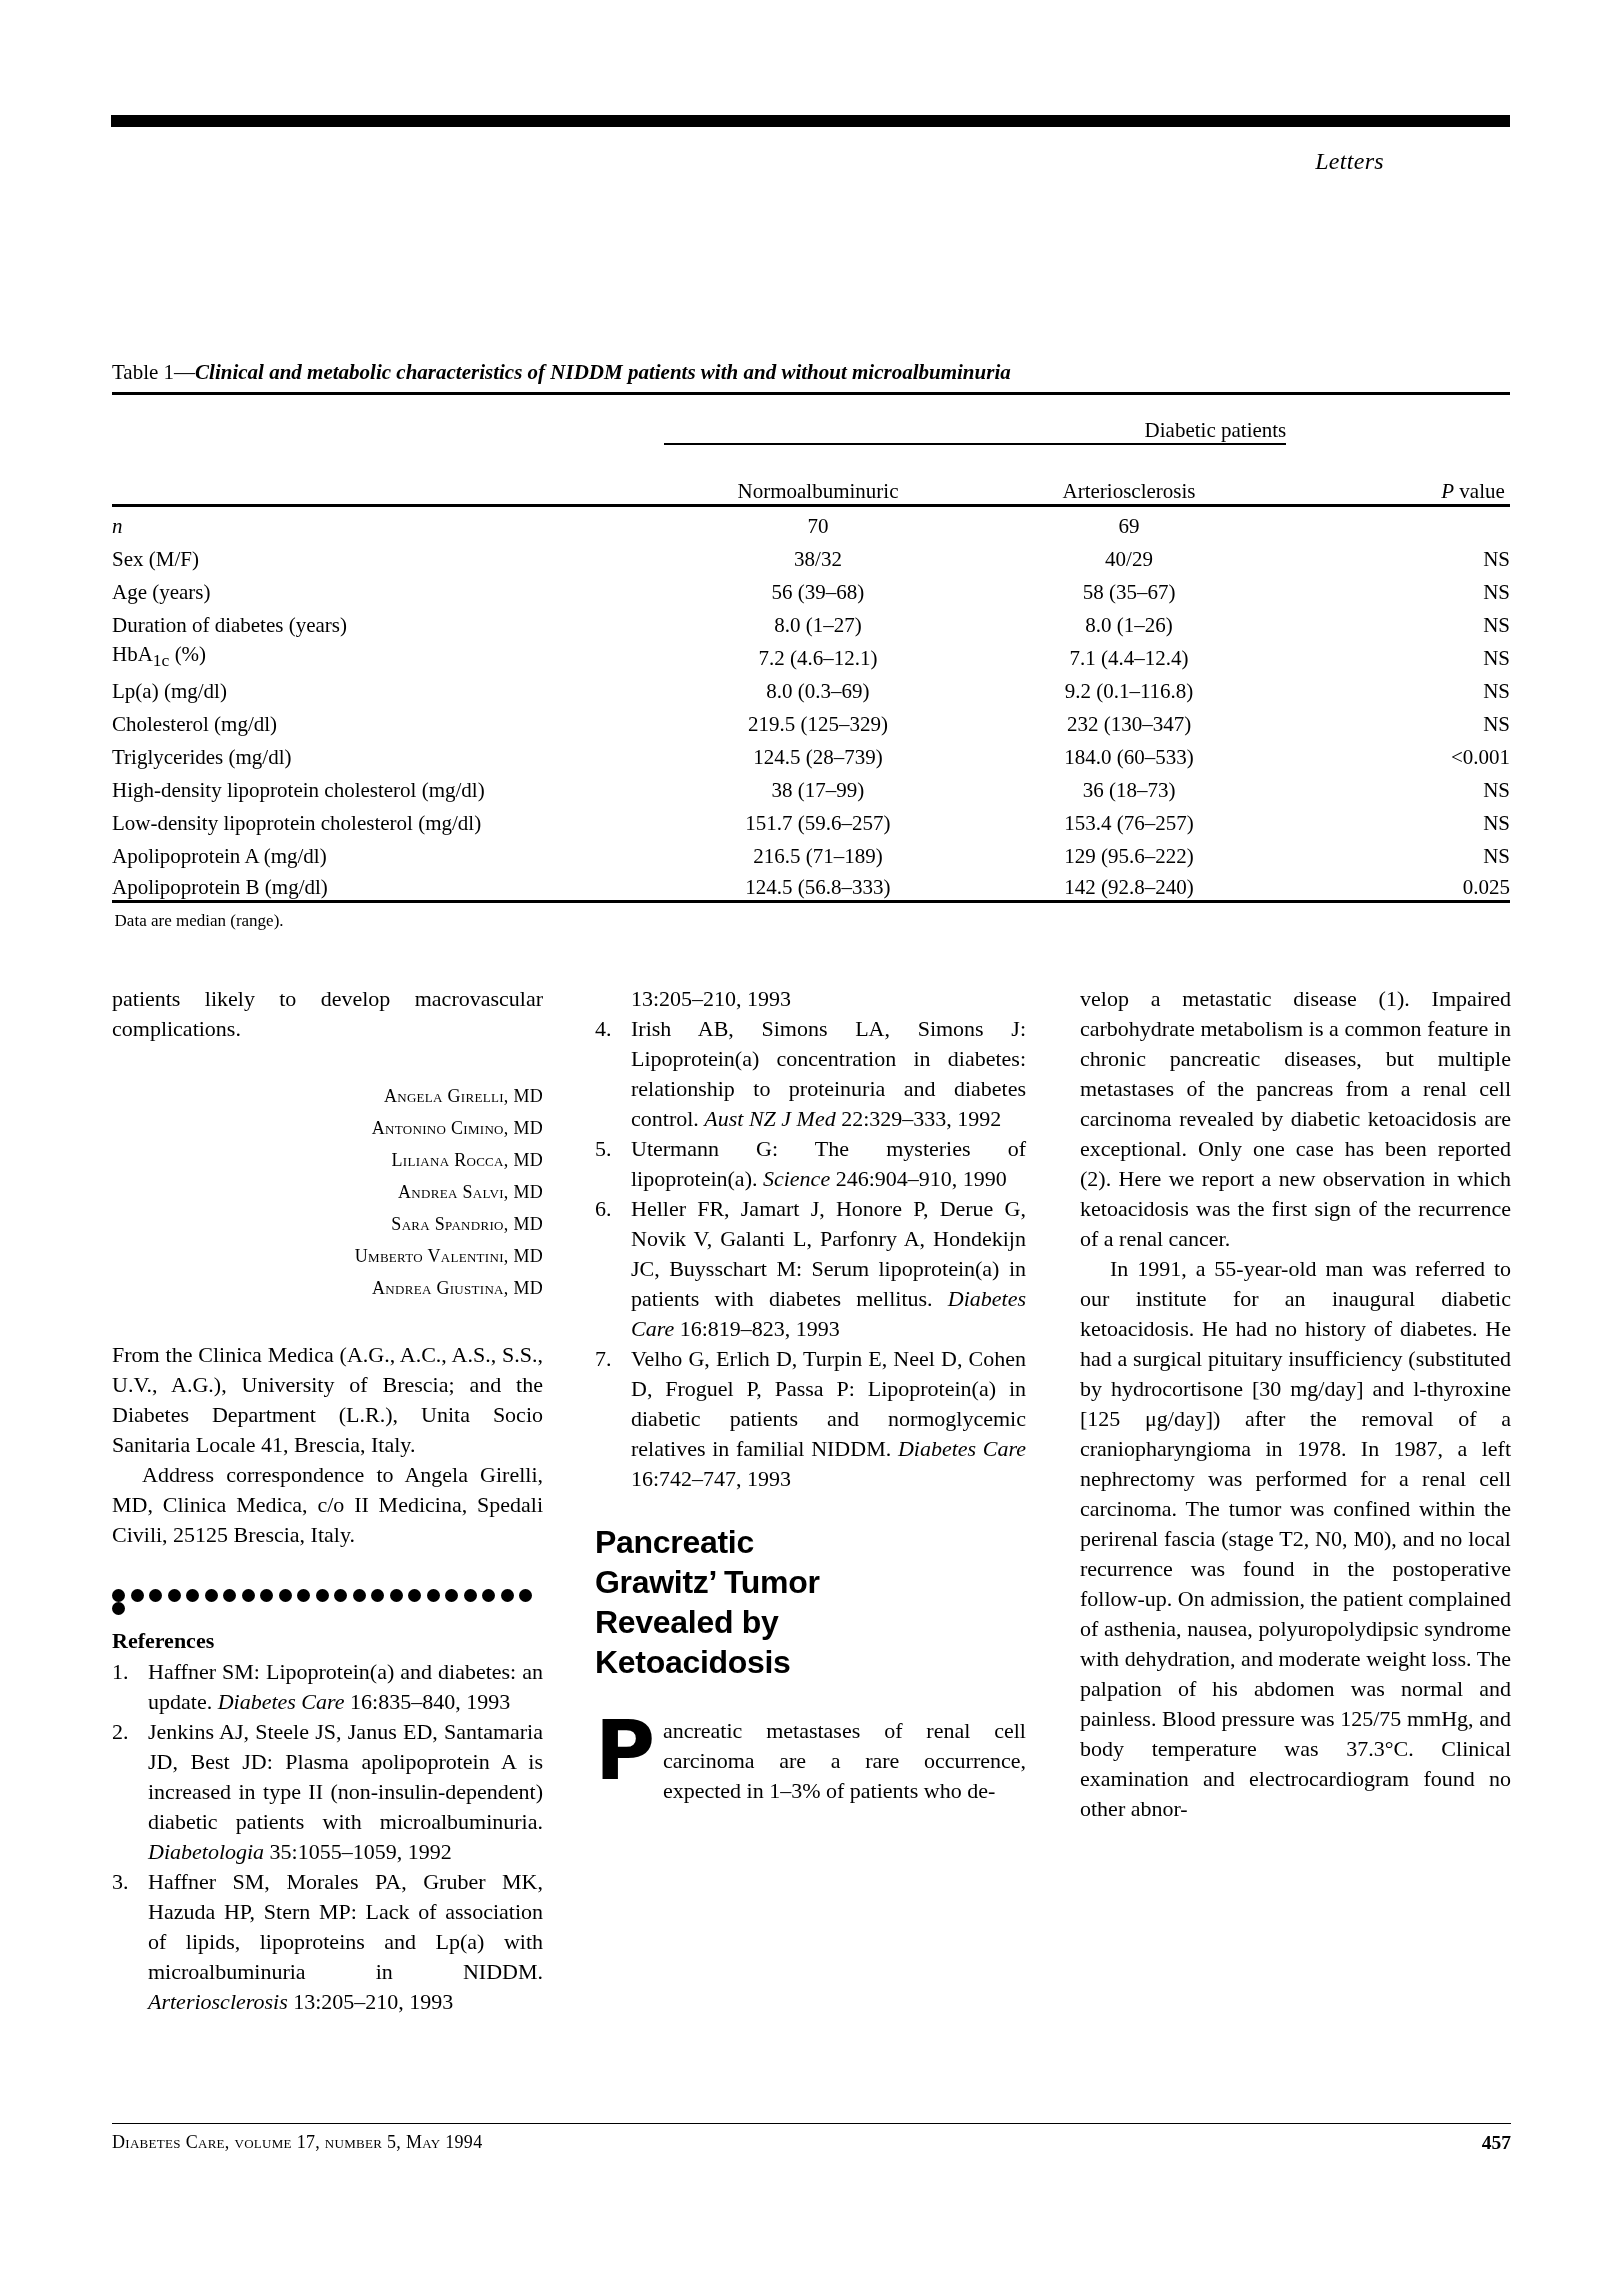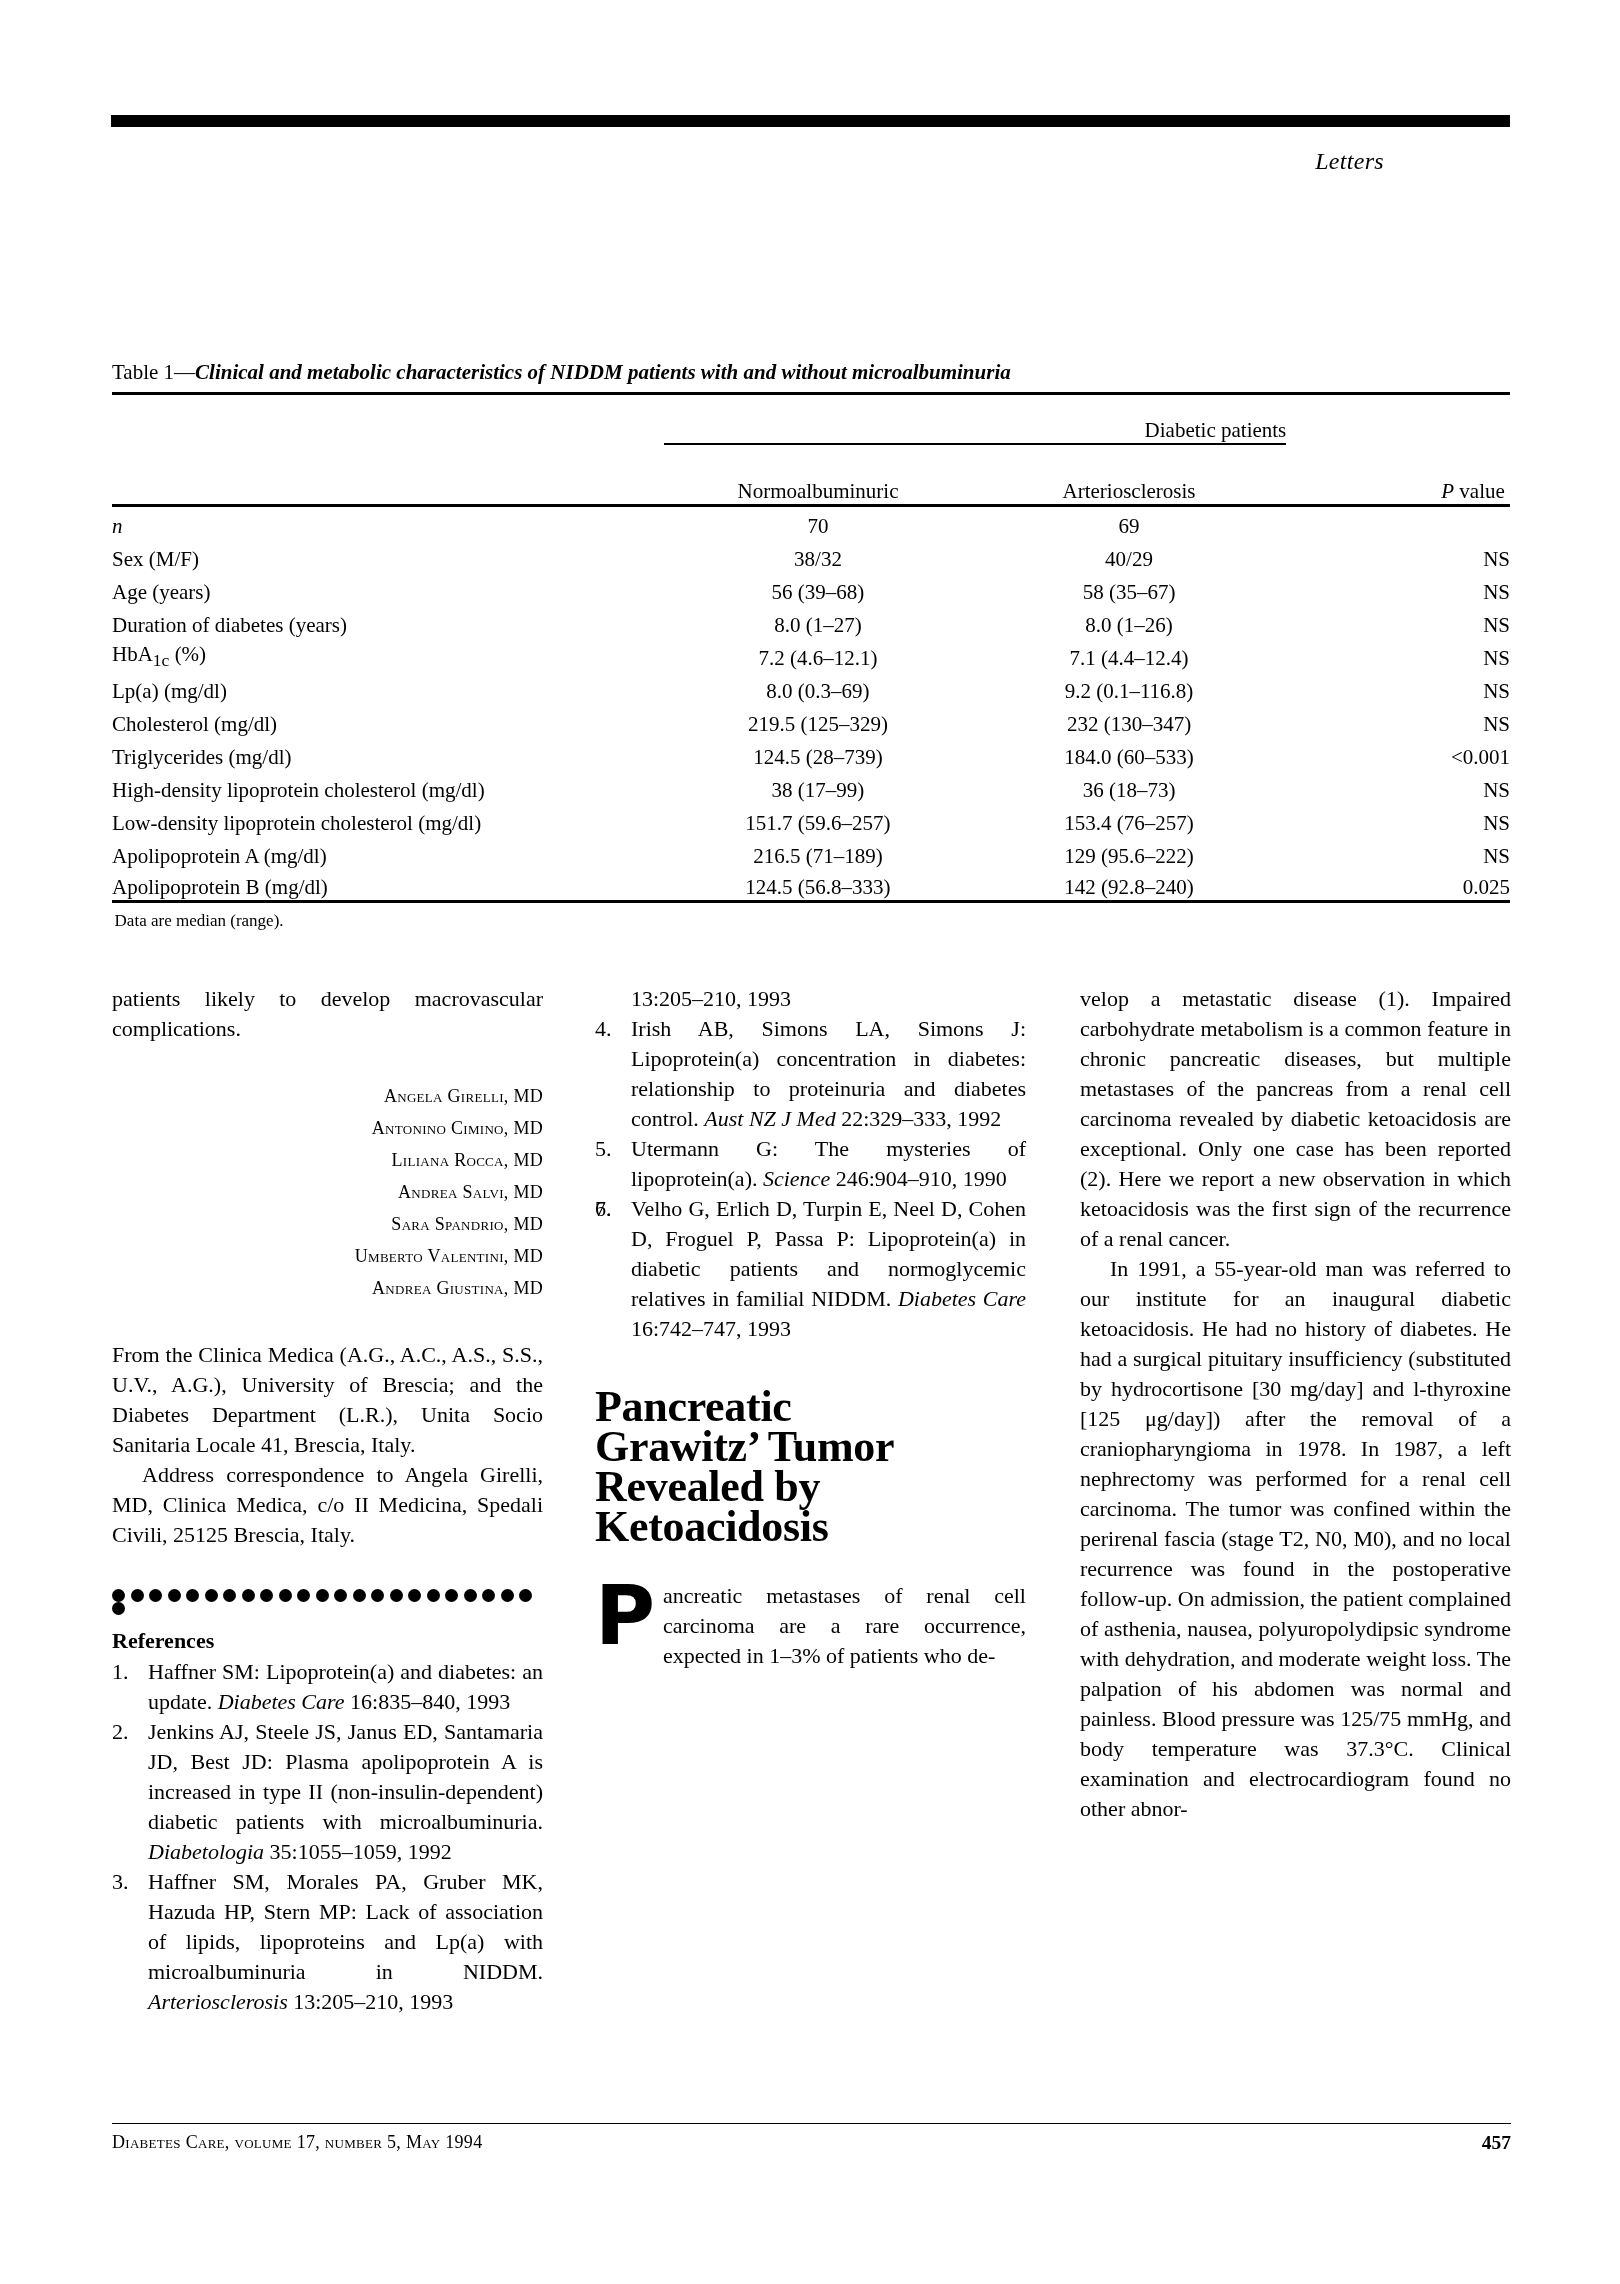--- a/index.html
+++ b/index.html
@@ -165,25 +165,25 @@
   }
   ol.refs li .num {
     position: absolute;
     left: 0;
     top: 0;
     width: 29px;
     text-align: left;
   }
 
   .article-title {
-    font-family: Liberation Serif, serif;
+    font-family: Liberation Sans, sans-serif;
     font-weight: 700;
-    font-size: 44px;
+    font-size: 32px;
     line-height: 40px;
-    margin-top: 43px;
+    margin-top: 28px;
     letter-spacing: -0.3px;
   }
   .article-title div { white-space: nowrap; }
 
   .lead {
     margin-top: 34px;
     text-align: justify;
     position: relative;
   }
   .dropcap {
@@ -366,21 +366,21 @@
           <li><span class="num">2.</span><span>Jenkins AJ, Steele JS, Janus ED, Santamaria JD, Best JD: Plasma apolipoprotein A is increased in type II (non-insulin-dependent) diabetic patients with microalbuminuria. <i>Diabetologia</i> 35:1055–1059, 1992</span></li>
           <li><span class="num">3.</span><span>Haffner SM, Morales PA, Gruber MK, Hazuda HP, Stern MP: Lack of association of lipids, lipoproteins and Lp(a) with microalbuminuria in NIDDM. <i>Arteriosclerosis</i> 13:205–210, 1993</span></li>
         </ol>
     </div>
 
     <div class="col c2">
       <ol class="refs" id="refs-col2">
           <li><span class="num"></span><span>13:205–210, 1993</span></li>
           <li><span class="num">4.</span><span>Irish AB, Simons LA, Simons J: Lipoprotein(a) concentration in diabetes: relationship to proteinuria and diabetes control. <i>Aust NZ J Med</i> 22:329–333, 1992</span></li>
           <li><span class="num">5.</span><span>Utermann G: The mysteries of lipoprotein(a). <i>Science</i> 246:904–910, 1990</span></li>
-          <li><span class="num">6.</span></li>
+          <li><span class="num">6.</span><span>Heller FR, Jamart J, Honore P, Derue G, Novik V, Galanti L, Parfonry A, Hondekijn JC, Buysschart M: Serum lipoprotein(a) in patients with diabetes mellitus. <i>Diabetes Care</i> 16:819–823, 1993</span></li>
           <li><span class="num">7.</span><span>Velho G, Erlich D, Turpin E, Neel D, Cohen D, Froguel P, Passa P: Lipoprotein(a) in diabetic patients and normoglycemic relatives in familial NIDDM. <i>Diabetes Care</i> 16:742–747, 1993</span></li>
         </ol>
 
       <div class="article-title" id="article-title">
           <div>Pancreatic</div>
           <div>Grawitz’ Tumor</div>
           <div>Revealed by</div>
           <div>Ketoacidosis</div>
         </div>
 

